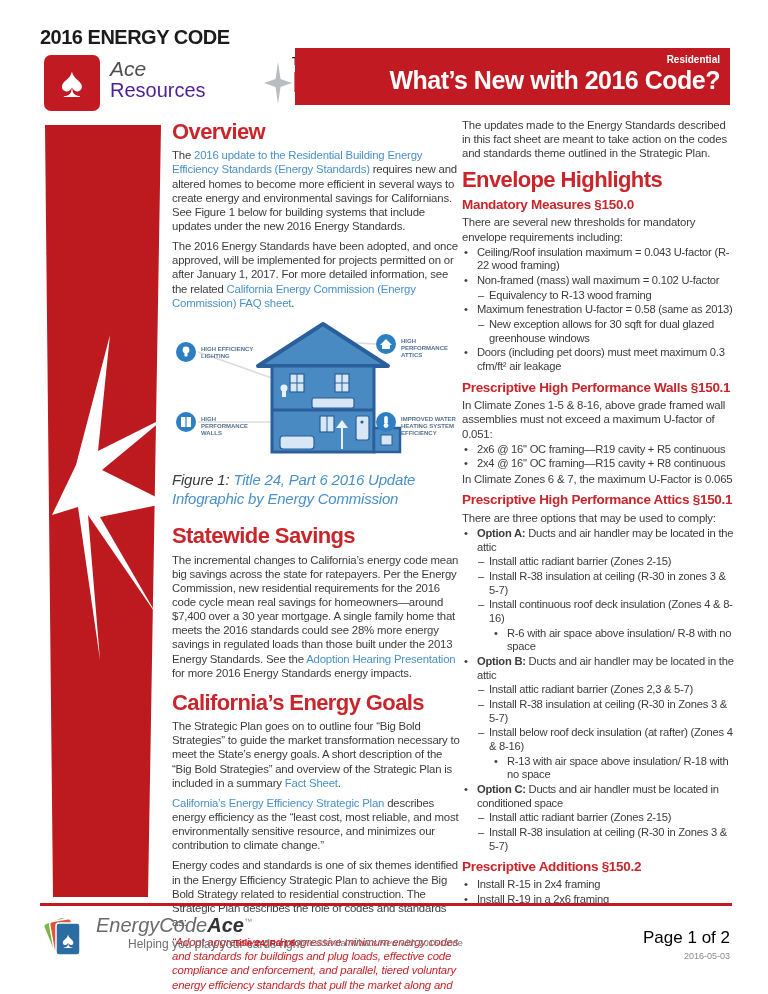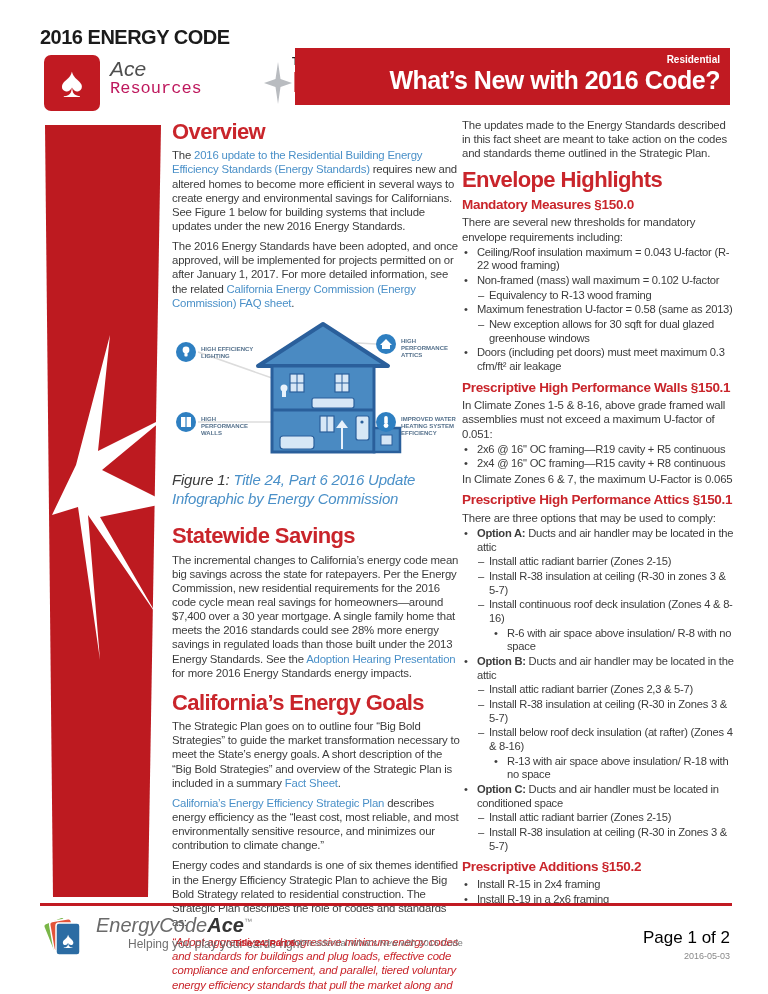--- a/index.html
+++ b/index.html
@@ -11,21 +11,21 @@
   .page{position:relative; width:768px; height:994px; background:#fff;}
 
   
   .eyebrow{position:absolute; left:40px; top:26px; font-size:20px; font-weight:bold;
     color:#1b1b1b; letter-spacing:-0.5px;}
   .logo-square{position:absolute; left:44px; top:55px; width:56px; height:56px;
     background:var(--red); border-radius:7px; display:flex; align-items:center; justify-content:center;}
   .logo-square .spade{color:#fff; font-size:42px; line-height:1;}
   .logo-name{position:absolute; left:110px; top:58px; line-height:1.05;}
   .logo-name .ace{font-size:21px; font-style:italic; color:#4f4f4f;}
-  .logo-name .res{font-size:17px; color:#be185d;font-family:Liberation Mono, monospace;}
+  .logo-name .res{font-size:20px; color:#4c1d95;}
   .hdr-star{position:absolute; left:264px; top:62px;}
   .series{position:absolute; left:292px; top:56px; line-height:1;}
   .series .lbl{font-size:11px; font-weight:bold; color:#222;}
   .series .ttl{font-size:29px; color:var(--red2); letter-spacing:-1px; margin-top:1px;}
   .banner{position:absolute; left:295px; top:48px; width:435px; height:57px; background:var(--red);
     text-align:right; padding:6px 10px 0 0; color:#fff;}
   .banner .tag{font-size:10px; font-weight:bold;}
   .banner .big{font-size:25px; font-weight:bold; letter-spacing:-0.5px; margin-top:1px;}
 
   

